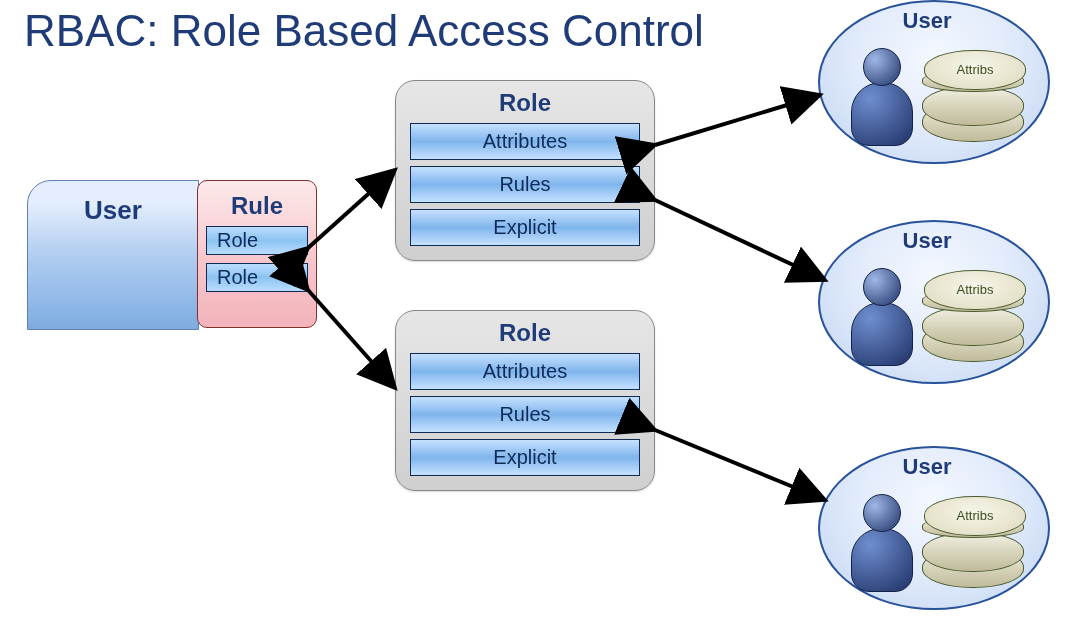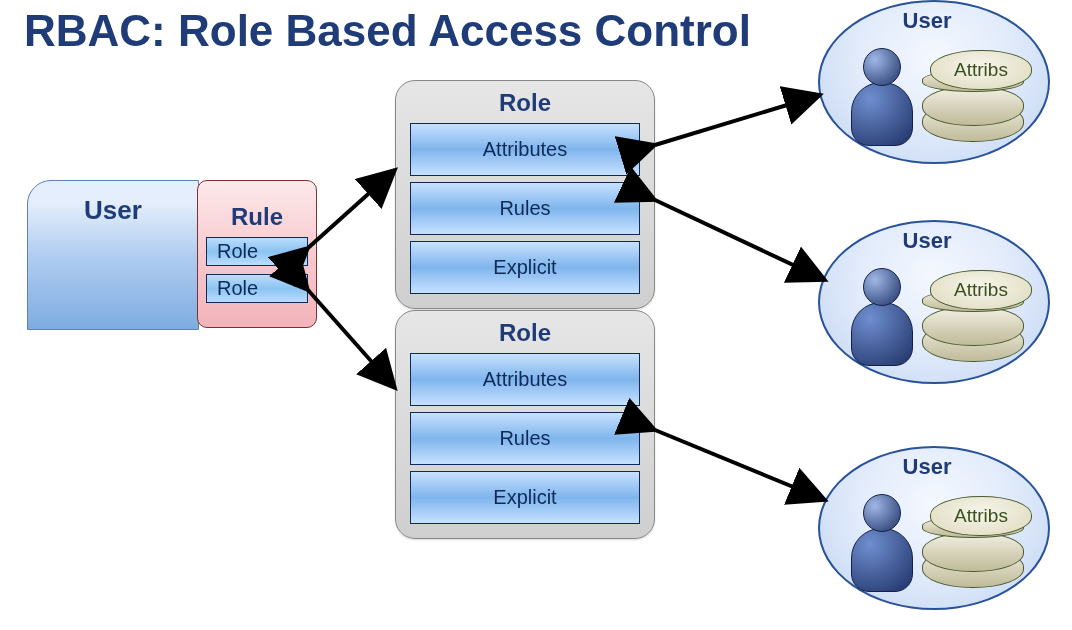--- a/index.html
+++ b/index.html
@@ -11,21 +11,21 @@
     background: #fff;
     position: relative;
     overflow: hidden;
   }
   .title {
     position: absolute;
     left: 24px;
     top: 6px;
     font-size: 44px;
     color: #1f3c78;
-    font-weight: 700;
+    font-weight: 400;
   }
   
   .asset {
     position: absolute;
     left: 27px;
     top: 180px;
     width: 170px;
     height: 148px;
     border: 1px solid #5e7fb8;
     border-top-left-radius: 24px;
@@ -41,21 +41,21 @@
   
   .rule {
     position: absolute;
     left: 197px;
     top: 180px;
     width: 120px;
     height: 148px;
     border: 1px solid #7f3030;
     border-radius: 10px;
     background: linear-gradient(to bottom, #fde9ea 0%, #f7c6cb 55%, #f3b4bb 100%);
-    padding: 22px 8px 8px 8px;
+    padding: 11px 8px 8px 8px;
     box-sizing: border-box;
   }
   .rule .rule-title {
     font-size: 24px;
     font-weight: 700;
     color: #1f3c78;
     text-align: center;
     margin-bottom: 6px;
   }
   .rule .role-chip {
@@ -84,21 +84,21 @@
     color: #1f3c78;
     text-align: center;
     margin-bottom: 6px;
   }
   .role-box .role-item {
     border: 1px solid #0f2a56;
     background: linear-gradient(to bottom, #c7e1ff 0%, #7fb5ed 50%, #c7e1ff 100%);
     font-size: 20px;
     color: #0f2a56;
     text-align: center;
-    padding: 14px 0;
+    padding: 6px 0;
     margin-bottom: 6px;
   }
   .role-box .role-item:last-child { margin-bottom: 0; }
   .role-box.top { left: 395px; top: 80px; }
   .role-box.bottom { left: 395px; top: 310px; }
 
   
   .user {
     position: absolute;
     width: 228px;
@@ -168,29 +168,29 @@
   }
   .db .slice.s3 { top: 52px; }
   .db .slice.s2 { top: 36px; }
   .db .slice.s1 {
     top: 20px;
     height: 20px;
     border-radius: 50px / 10px;
   }
   .db .top-ellipse {
     position: absolute;
-    left: 8px;
+    left: 2px;
     top: 0;
     width: 100px;
     height: 38px;
     border: 1px solid #4a5b2e;
     border-radius: 50px / 19px;
     background: radial-gradient(ellipse at 50% 40%, #f6f5ea, #dedabd);
     text-align: center;
-    font-size: 19px;
+    font-size: 13px;
     color: #3a4f1f;
     line-height: 38px;
   }
 
   
   svg.arrows {
     position: absolute;
     left: 0;
     top: 0;
     width: 1072px;

